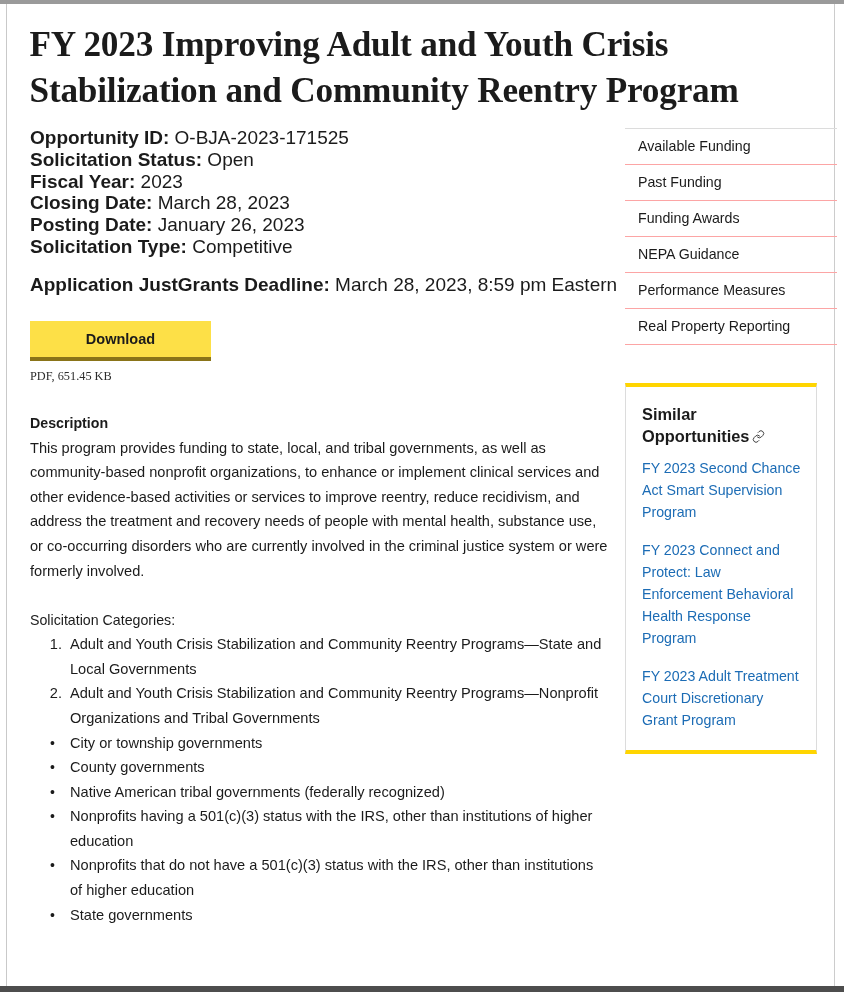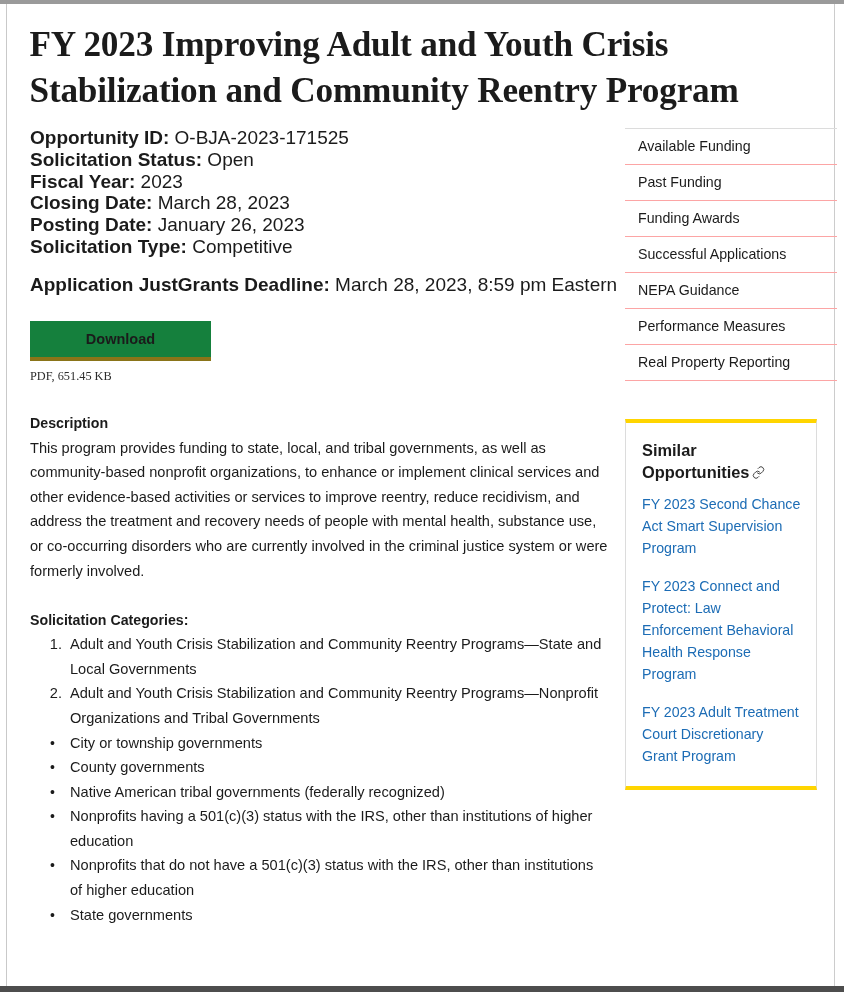--- a/index.html
+++ b/index.html
@@ -104,21 +104,21 @@
   .meta-label { font-weight: bold; }
   .meta-gap { height: 16px; }
 
   
   .download-wrap { margin-top: 25px; }
   .btn-download {
     display: inline-block;
     box-sizing: border-box;
     min-width: 181px;
     padding: 10px 30px 9px 30px;
-    background: #15803d;
+    background: #fde047;
     color: #1b1b1b;
     border: none;
     border-bottom: 4px solid #8a7418;
     font-family: "Liberation Sans", sans-serif;
     font-size: 14.5px;
     font-weight: bold;
     text-align: center;
     cursor: pointer;
     line-height: 17px;
   }
@@ -141,21 +141,21 @@
   .body-p {
     margin: 0;
     font-size: 14.6px;
     line-height: 24.6px;
     color: #1b1b1b;
   }
   .sec-head-inline {
     margin-top: 29px;
     margin-bottom: 4px;
     font-size: 14.2px;
-    font-weight: bold;
+    font-weight: normal;
     color: #1b1b1b;
   }
 
   ol.cat-list {
     margin: 0;
     padding-left: 36px;
     font-size: 14.6px;
     line-height: 24.6px;
     color: #1b1b1b;
   }
@@ -307,21 +307,20 @@
         </ul>
 
       </div>
 
       <div class="col-side">
 
         <div class="side-nav">
           <div class="side-nav-item">Available Funding</div>
           <div class="side-nav-item">Past Funding</div>
           <div class="side-nav-item">Funding Awards</div>
-          <div class="side-nav-item">Successful Applications</div>
           <div class="side-nav-item">NEPA Guidance</div>
           <div class="side-nav-item">Performance Measures</div>
           <div class="side-nav-item">Real Property Reporting</div>
         </div>
 
         <div class="similar-box">
           <div class="similar-title"><span>Similar Opportunities</span><span class="link-icon"><svg width="13" height="13" viewBox="0 0 24 24" fill="none" stroke="#3d3d3d" stroke-width="1.8" stroke-linecap="round">
                   <path d="M10 13a5 5 0 0 0 7.1 0l3-3a5 5 0 0 0-7.1-7.1l-1.7 1.7"></path>
                   <path d="M14 11a5 5 0 0 0-7.1 0l-3 3a5 5 0 0 0 7.1 7.1l1.7-1.7"></path>
                 </svg></span></div>

